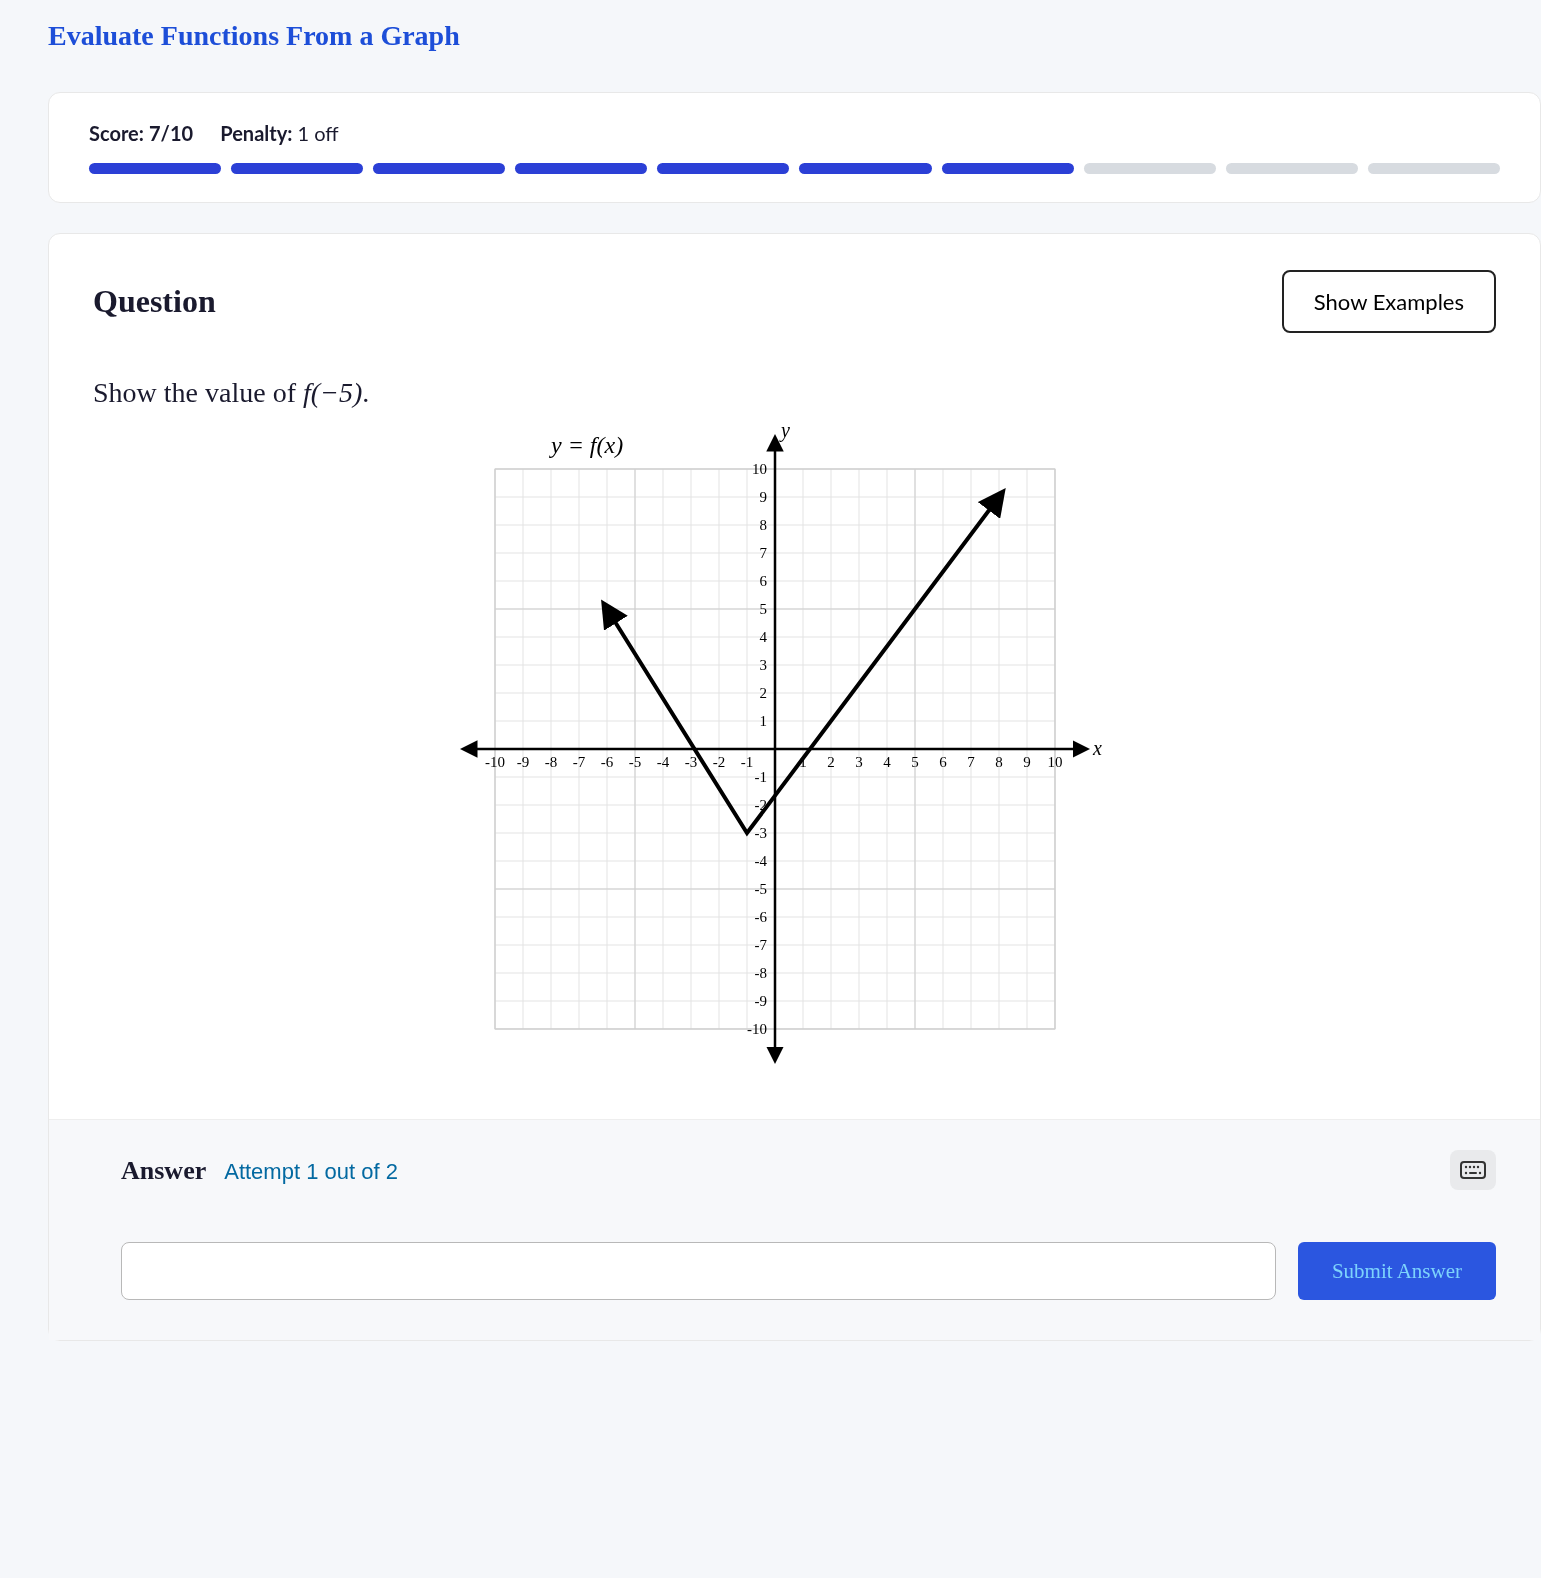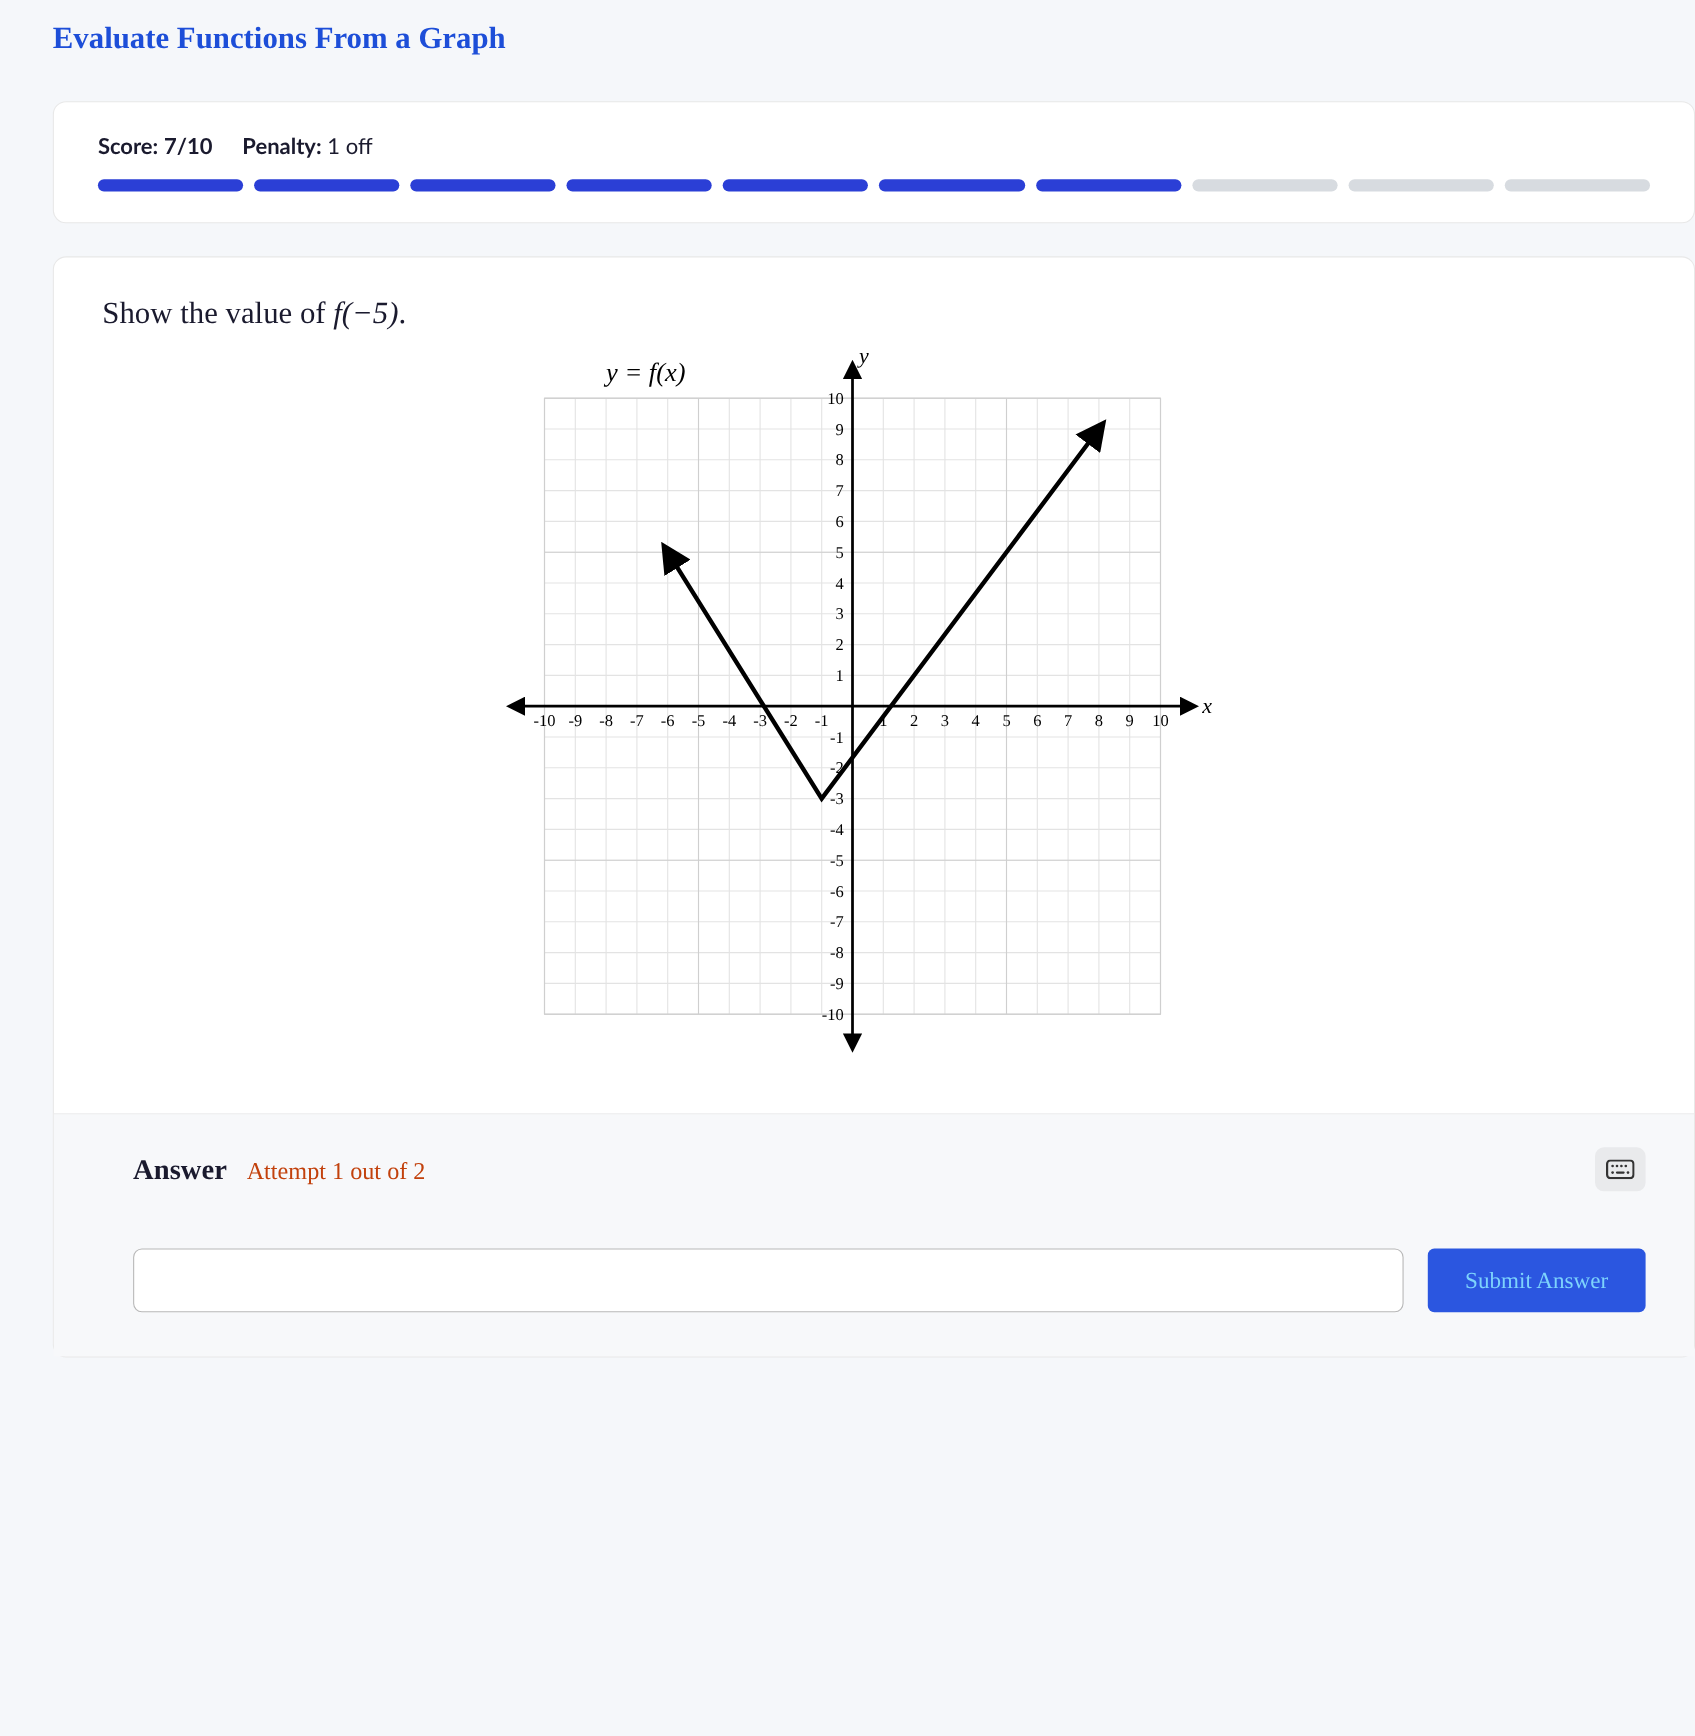--- a/index.html
+++ b/index.html
@@ -91,23 +91,23 @@
     margin-bottom: 52px;
   }
   .answer-head .left { display: flex; align-items: baseline; gap: 18px; }
   .answer-head h3 {
     font-family: Georgia, 'Times New Roman', serif;
     font-size: 26px;
     font-weight: 700;
     margin: 0;
   }
   .attempt {
-    font-family: Liberation Serif, serif;
+    font-family: Liberation Sans, sans-serif;
     font-size: 22px;
-    color: #c2410c;
+    color: #0369a1;
   }
   .keypad-btn {
     width: 46px; height: 40px;
     background: #e9eaec;
     border: none;
     border-radius: 8px;
     display: flex; align-items: center; justify-content: center;
     cursor: pointer;
   }
   .answer-row { display: flex; gap: 22px; align-items: stretch; }
@@ -152,20 +152,24 @@
         <div class="seg filled"></div>
         <div class="seg filled"></div>
         <div class="seg filled"></div>
         <div class="seg"></div>
         <div class="seg"></div>
         <div class="seg"></div>
       </div>
   </div>
 
   <div class="card question-card">
+    <div class="q-header">
+      <h2>Question</h2>
+      <button class="examples-btn">Show Examples</button>
+    </div>
 
     <div class="prompt">
       <span>Show the value of </span><span class="fn">f(−5)</span><span>.</span>
     </div>
 
     <div class="graph-wrap">
       <svg id="graph" width="700" height="660" viewBox="0 0 700 660">
           <defs>
             <marker id="arr" viewBox="0 0 10 10" refX="6" refY="5" markerWidth="7" markerHeight="7" orient="auto-start-reverse">
               <path d="M0,0 L10,5 L0,10 z" fill="#000"></path>

